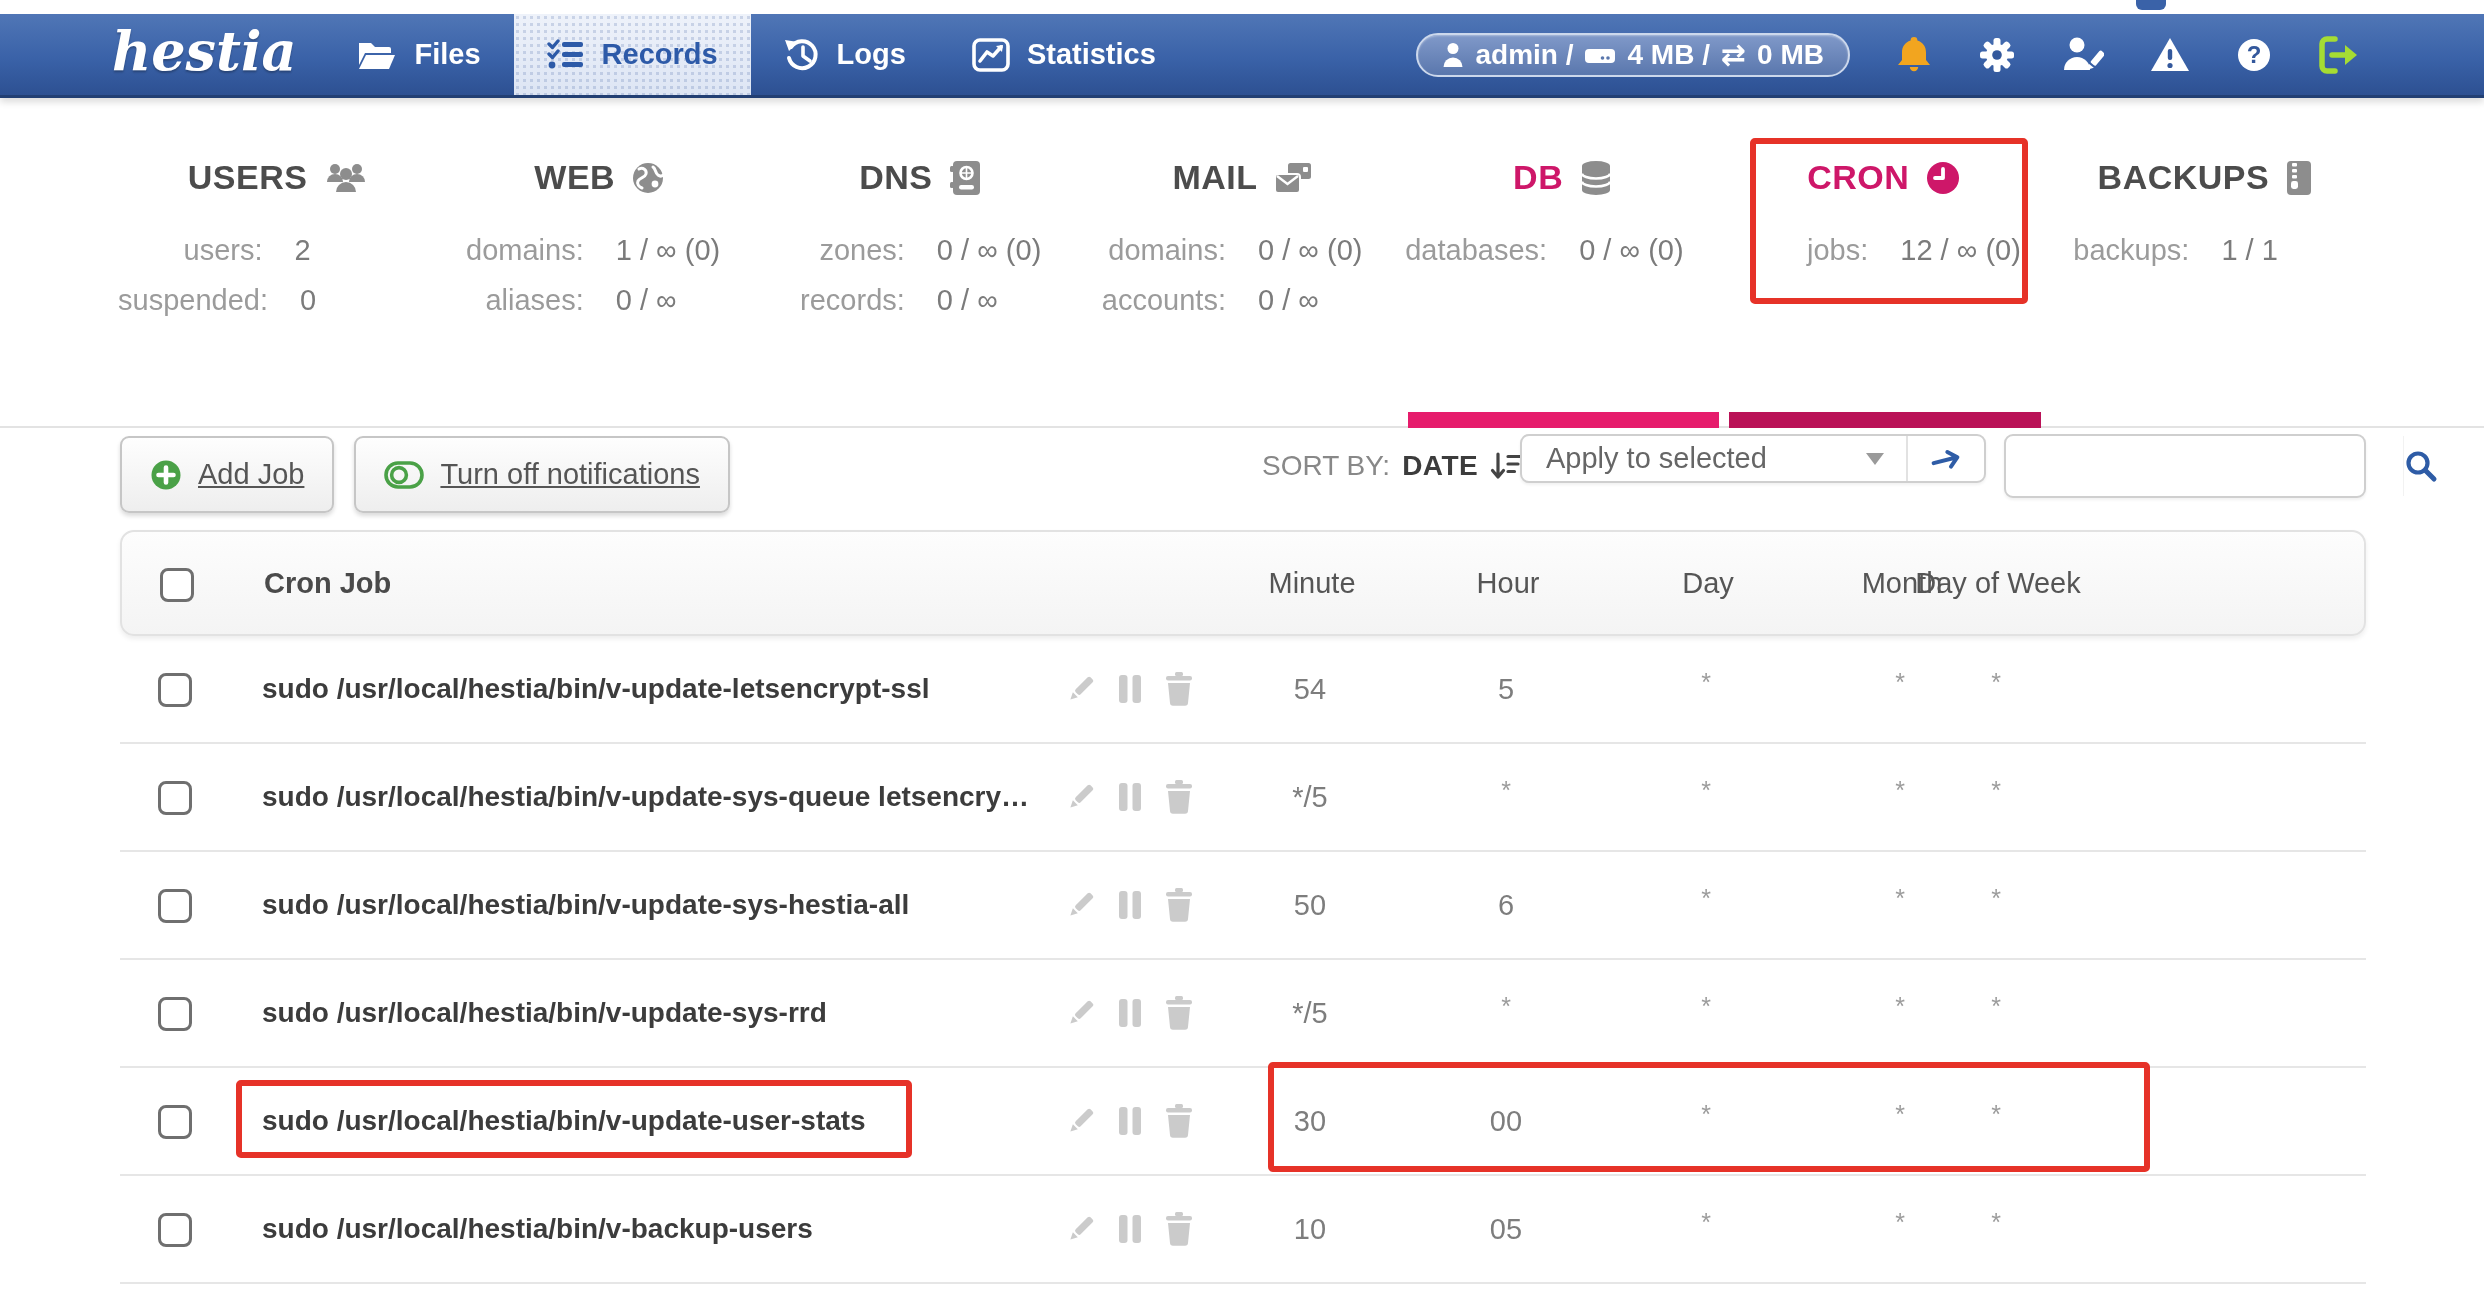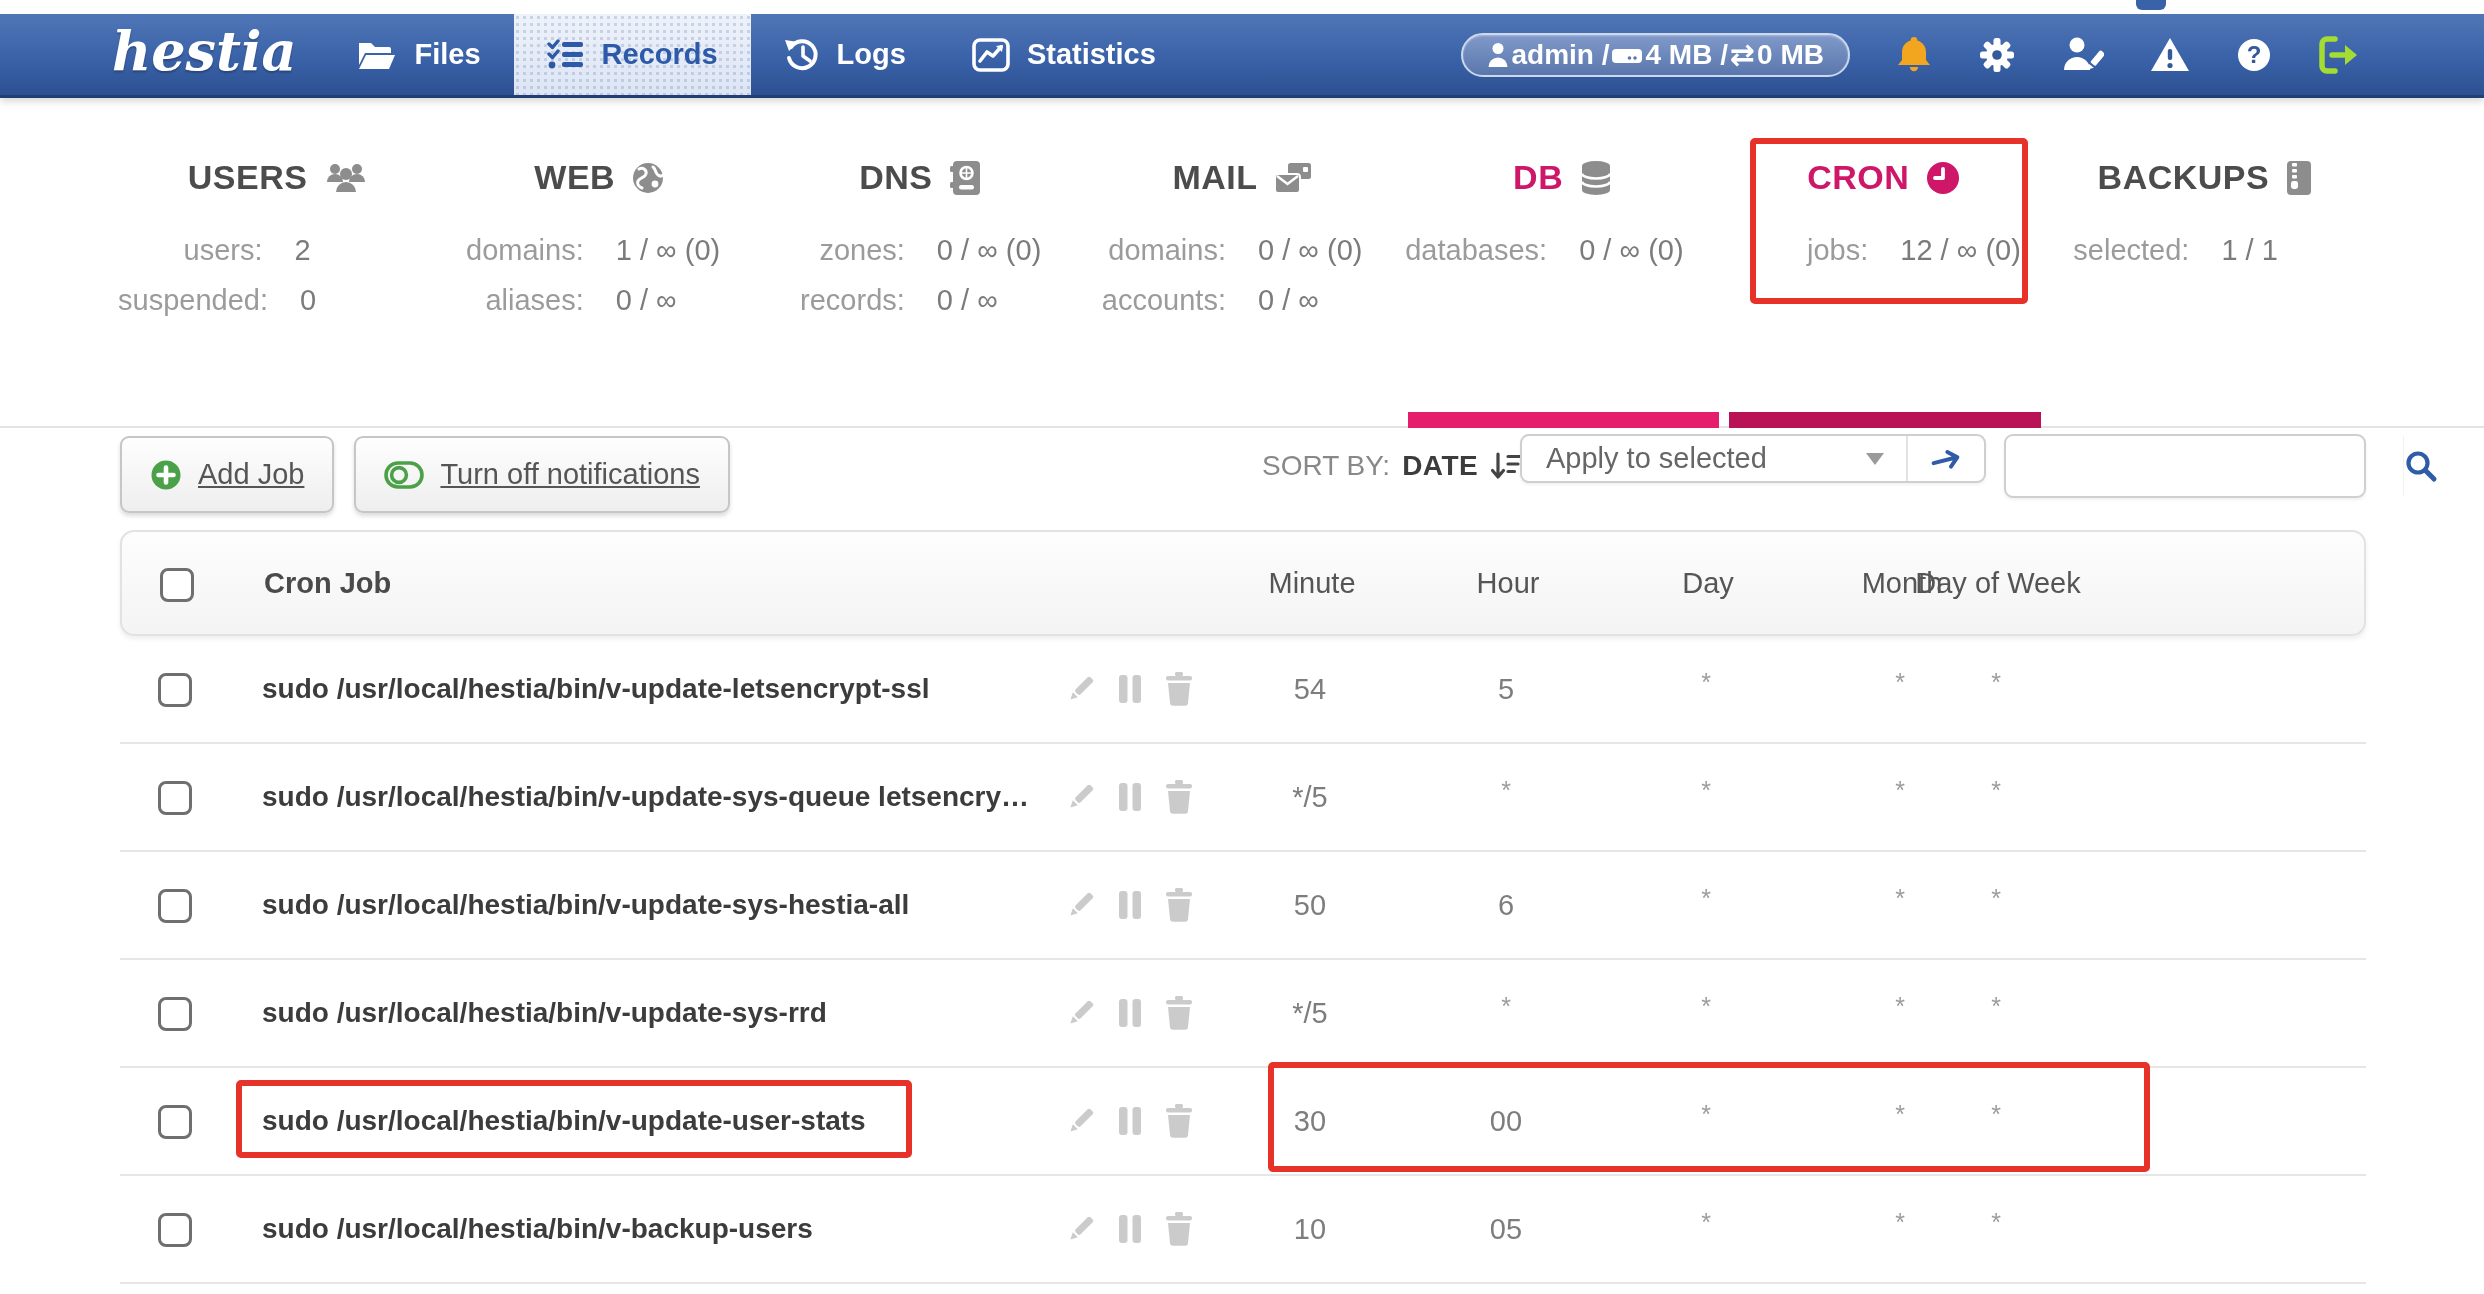--- a/index.html
+++ b/index.html
@@ -34,21 +34,21 @@
   .tab.active {
     background:
       radial-gradient(circle, rgba(58,90,158,.20) 1.5px, transparent 1.8px) 0 0/7px 7px,
       linear-gradient(#eef2fa, #dde5f4);
     color:#2d5aa8;
   }
   .nav-right { margin-left:auto; margin-right:126px; display:flex; align-items:center; gap:46px; }
   .user-pill {
     height:44px; border-radius:28px; padding:16px 24px;
     background:linear-gradient(#8099c9, #5a77ad);
-    border:2px solid #ccd8ec; display:flex; align-items:center; gap:2px;
+    border:2px solid #ccd8ec; display:flex; align-items:center; gap:11px;
     color:#fff; font-size:28px; font-weight:bold; white-space:nowrap;
     box-shadow:inset 0 1px 2px rgba(255,255,255,.35);
   }
   .nav-ico { display:flex; align-items:center; justify-content:center; cursor:pointer; }
   .uni-ico { font-family:"DejaVu Sans", sans-serif; }
 
   
   .stats {
     position:absolute; left:0; top:98px; width:2484px; height:330px;
     border-bottom:2px solid #e3e3e3; background:#fff;
@@ -421,21 +421,21 @@
               <rect x="7" y="3" width="5" height="3.4" rx="1"></rect>
               <rect x="7" y="9" width="5" height="3.4" rx="1"></rect>
               <rect x="7" y="15" width="5" height="3.4" rx="1"></rect>
               <rect x="6" y="21" width="7" height="8" rx="2.4"></rect>
             </g>
           </svg>
         </span>
       </div>
       <div class="stat-rows">
         <div class="stat-row">
-            <span class="lbl">selected:</span>
+            <span class="lbl">backups:</span>
             <span class="val">1 / 1</span>
           </div>
       </div>
     </div>
 
   </div>
 </div>
 
 <div class="bar bar1"></div>
 <div class="bar bar2"></div>

